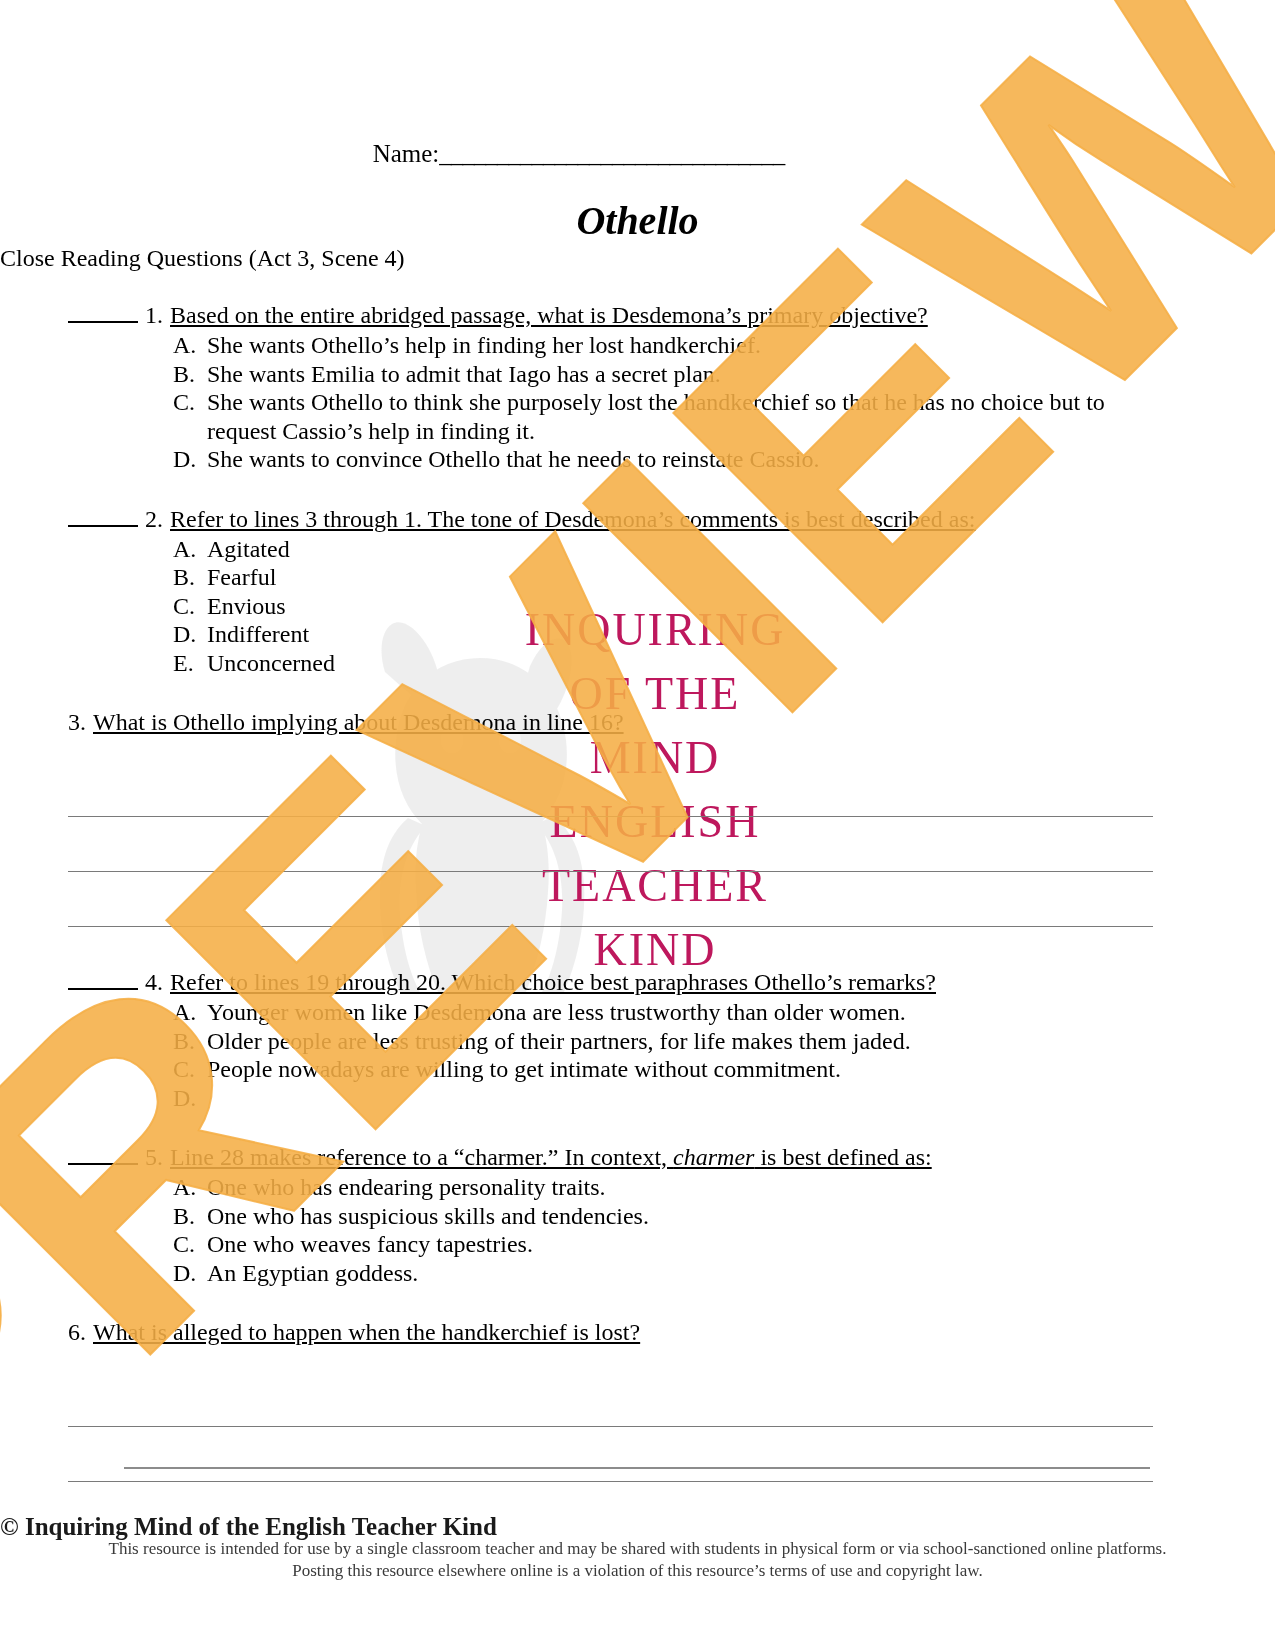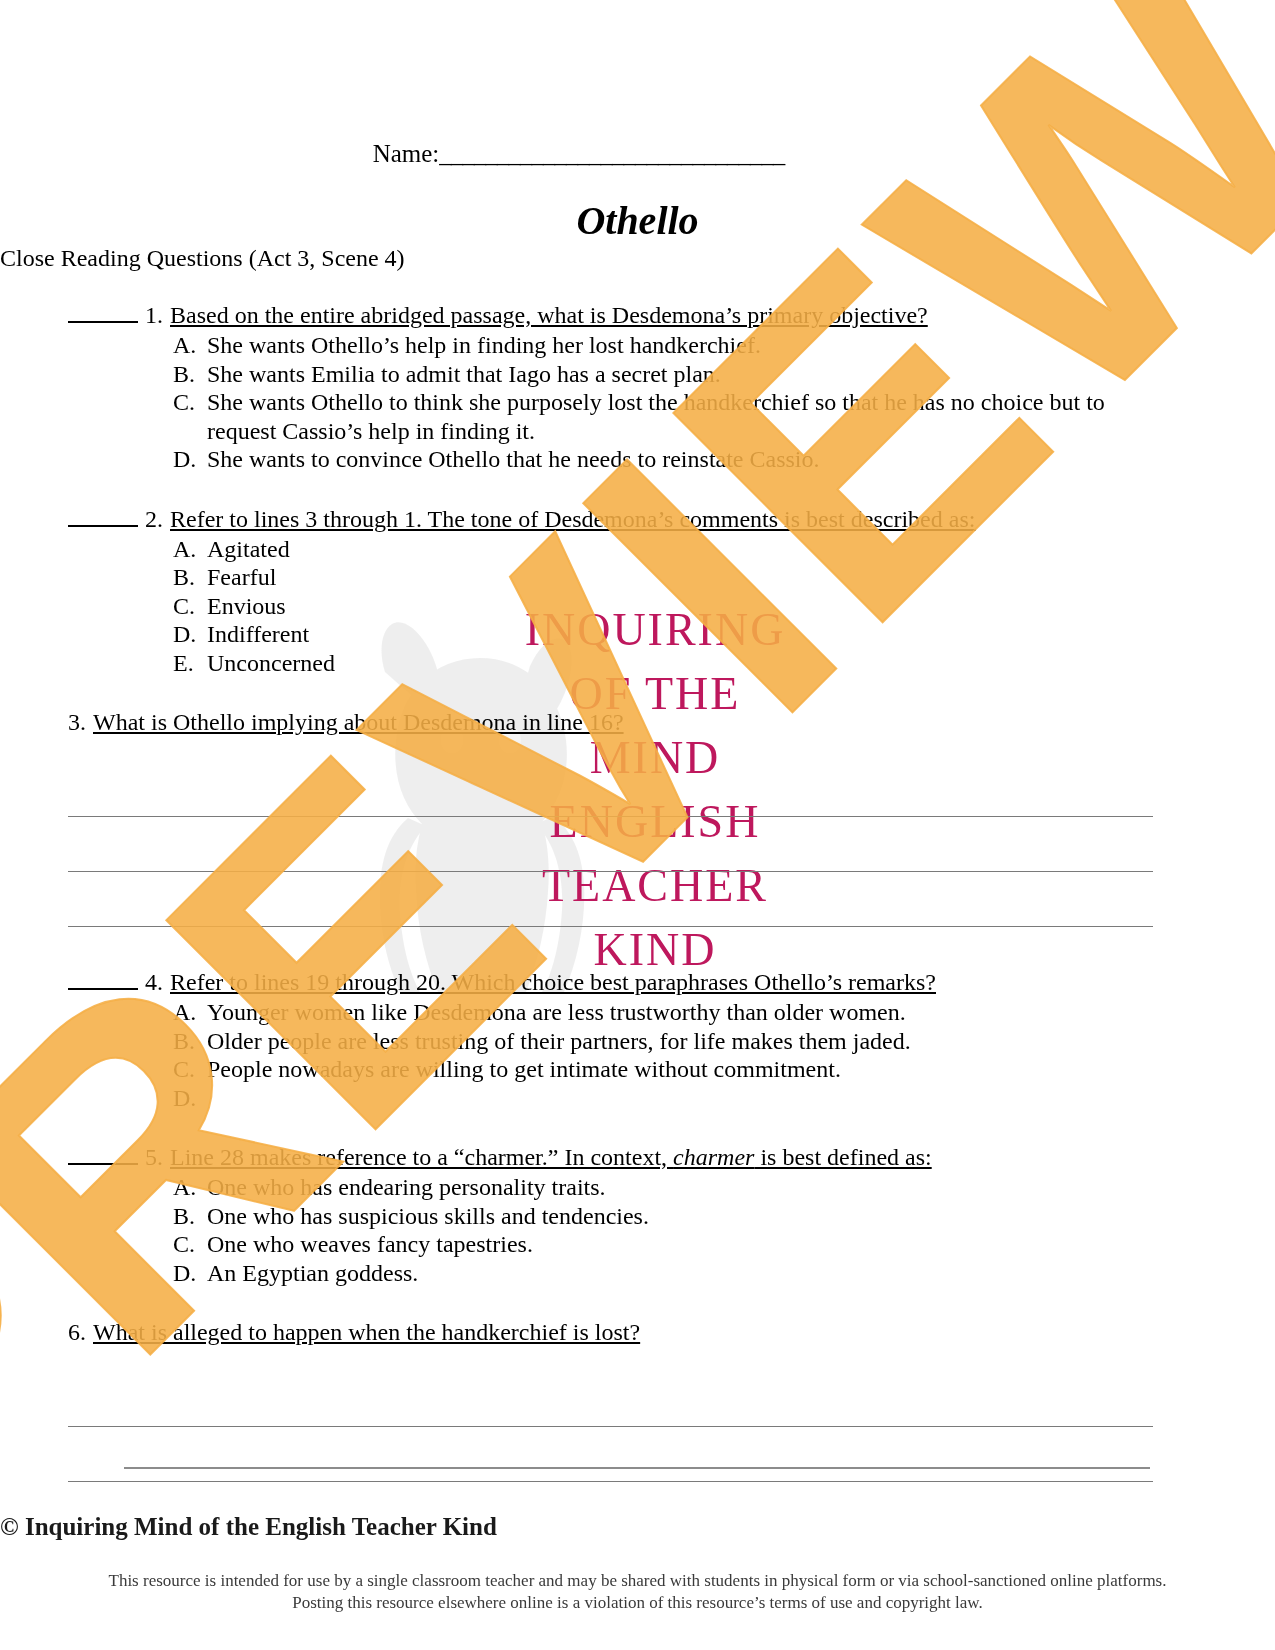--- a/index.html
+++ b/index.html
@@ -179,21 +179,20 @@
   }
   .footer-note {
     position: absolute;
     left: 0;
     top: 1538px;
     width: 1275px;
     text-align: center;
     font-size: 17px;
     line-height: 22px;
     color: #3a3a3a;
-    margin-top: 32px;
   }
 </style>
 </head>
 <body>
 
 <div class="page">
 
   <div class="wm-layer">
 
     <svg class="wm-dog" viewBox="0 0 300 400">

